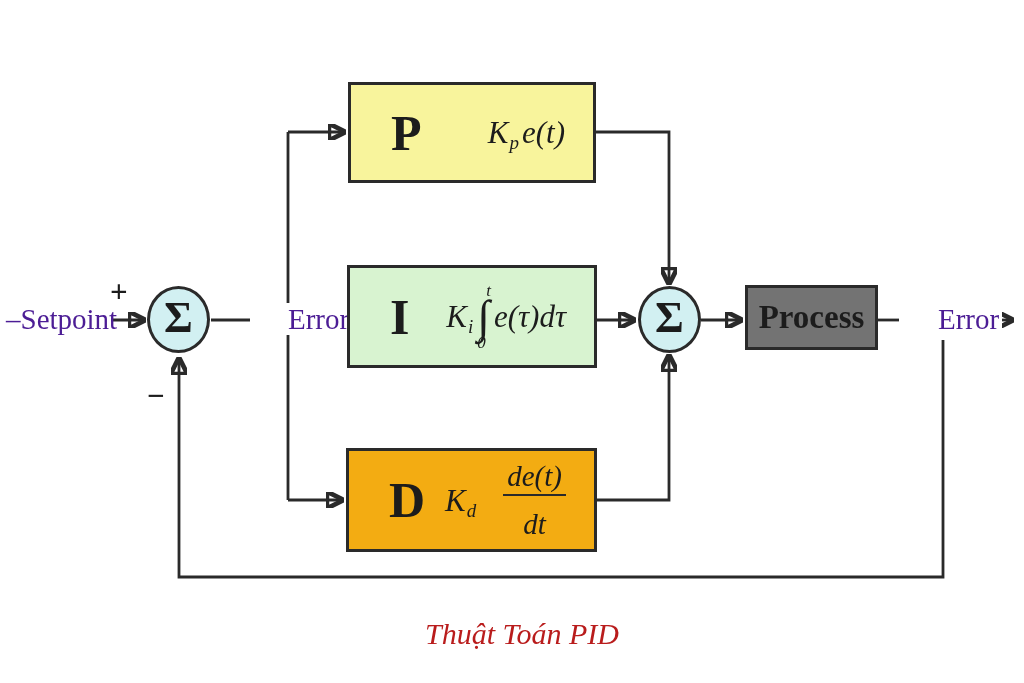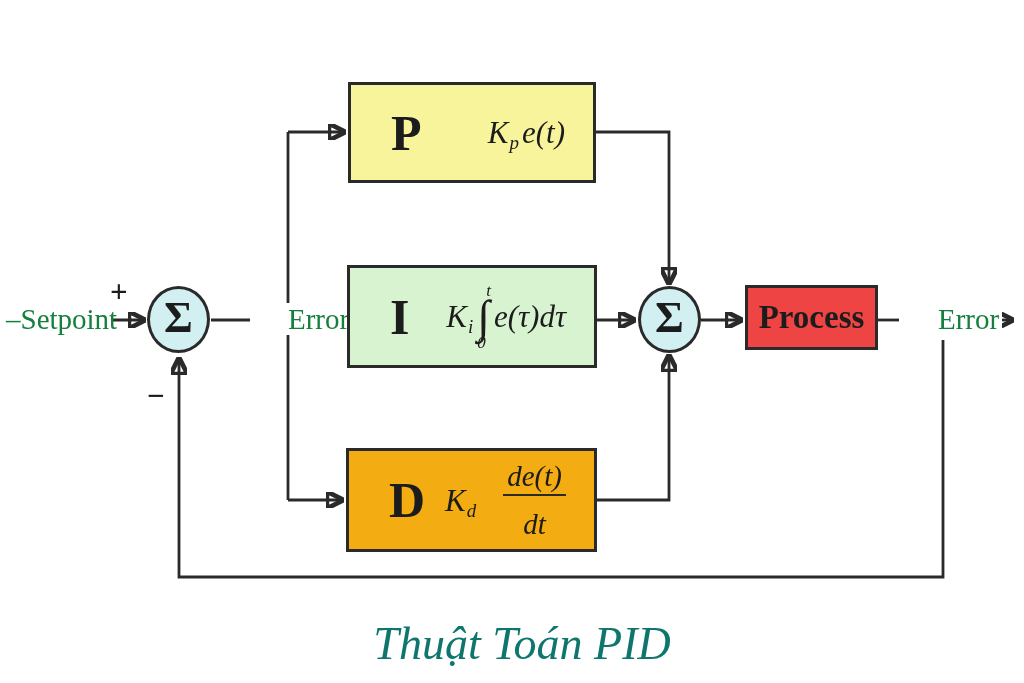--- a/index.html
+++ b/index.html
@@ -21,21 +21,21 @@
   .wires path {
     stroke: #2a2a2a;
     stroke-width: 2.8;
     fill: none;
   }
   .label {
     position: absolute;
     font-size: 29px;
     line-height: 32px;
     white-space: nowrap;
-    color: #15803d;
+    color: #4c1d95;
   }
   .onwire { background: #ffffff; padding: 0 3px; margin-left: 36px; }
   .sign {
     position: absolute;
     font-size: 31px;
     font-weight: 700;
     line-height: 30px;
     color: #1c1c1c;
   }
   .sigma {
@@ -99,39 +99,39 @@
     margin-left: 24px;
     font-size: 29px;
   }
   .frac .num { padding: 0 4px 3px 4px; border-bottom: 2.5px solid #2a2a2a; line-height: 1.05; }
   .frac .den { padding-top: 13px; line-height: 1.05; }
   .process-block {
     position: absolute;
     left: 745px; top: 285px;
     width: 133px; height: 65px;
     border: 3px solid #2a2a2a;
-    background: #ef4444;
+    background: #737373;
     display: flex;
     align-items: center;
     justify-content: center;
   }
   .process-block .txt {
     font-size: 33px;
     font-weight: 700;
     line-height: 1;
   }
   .caption {
     position: absolute;
     left: 522px;
     top: 617px;
     transform: translateX(-50%);
-    font-size: 46px;
+    font-size: 30px;
     font-style: italic;
     white-space: nowrap;
-    color: #0f766e;
+    color: #b91c1c;
   }
 </style>
 </head>
 <body>
 
 <div class="stage">
 
   <svg class="wires" viewBox="0 0 1024 683" aria-hidden="true">
     <defs>
       <marker id="arrow" viewBox="0 0 10 10" refX="9" refY="5" markerWidth="6.5" markerHeight="6" orient="auto-start-reverse">

